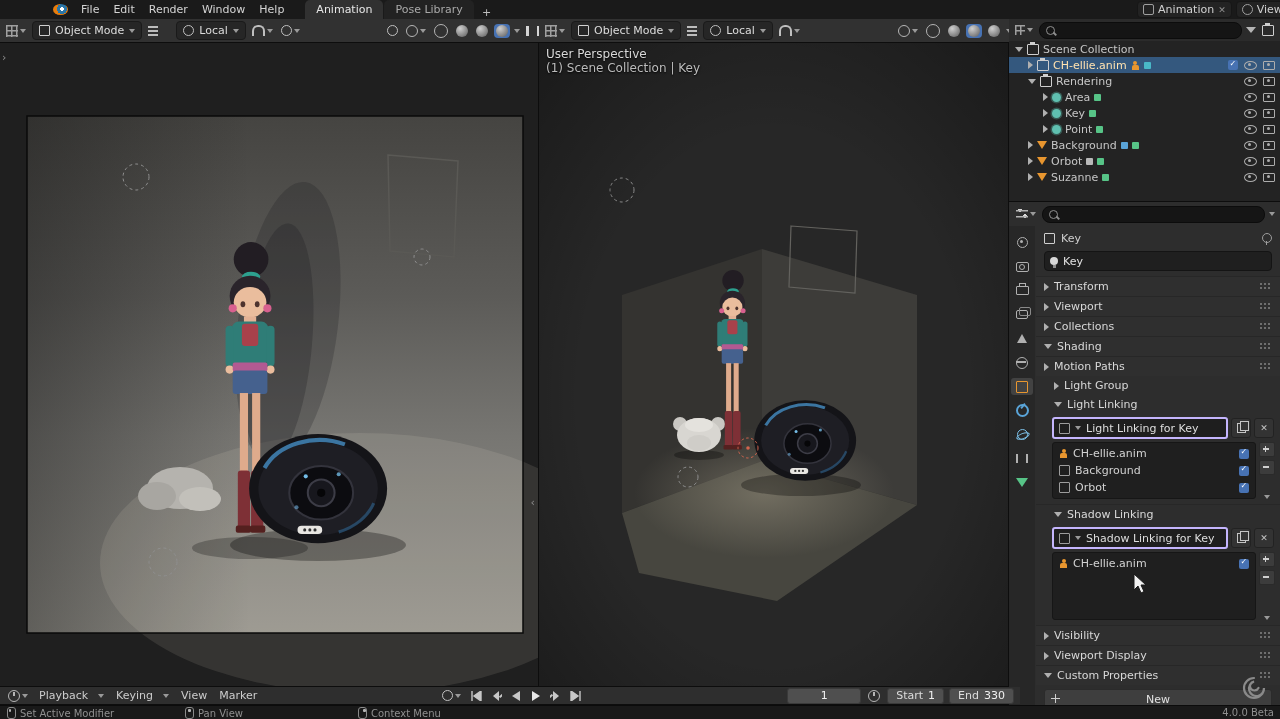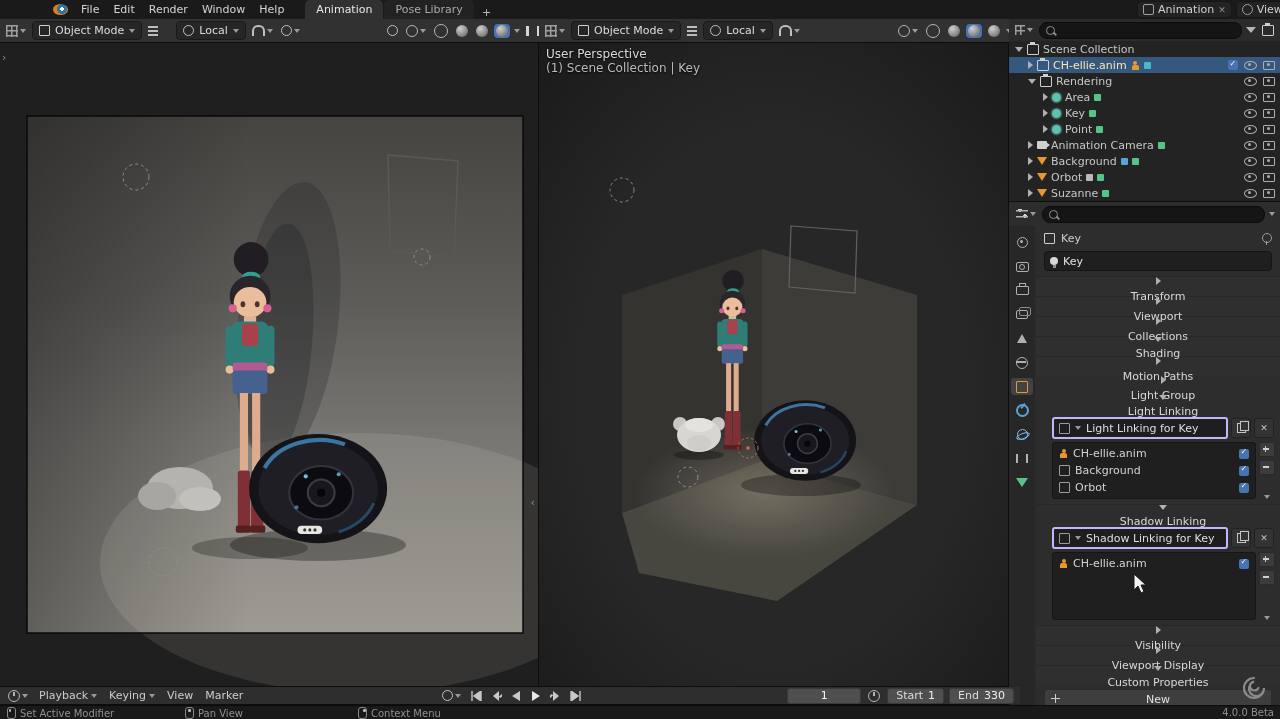--- a/index.html
+++ b/index.html
@@ -119,21 +119,21 @@
   .ti-data{width:0;height:0;border-left:6px solid transparent;border-right:6px solid transparent;border-top:9px solid #57c487;}
   .pcontent{position:absolute;left:27px;top:24px;right:0;bottom:0;background:#2d2d2d;overflow:hidden;}
   .crumb{height:24px;display:flex;align-items:center;gap:6px;padding:0 8px;}
   .obj-ico{width:9px;height:9px;border:1.2px solid #cfcfcf;border-radius:1px;display:inline-block;}
   .pin{width:8px;height:8px;border-radius:50%;border:1.5px solid #9c9c9c;position:relative;display:inline-block;}
   .pin::after{content:"";position:absolute;left:2.5px;top:7px;width:1.5px;height:4px;background:#9c9c9c;}
   .name-row{padding:1px 8px 5px;}
   .name-widget{height:18px;background:#1f1f1f;border:1px solid #141414;border-radius:4px;display:flex;align-items:center;gap:5px;padding:0 5px;color:#e2e2e2;}
   .bulb{width:8px;height:8px;border-radius:50%;background:#d8d8d8;position:relative;display:inline-block;}
   .bulb::after{content:"";position:absolute;left:2.5px;top:8px;width:3px;height:3px;background:#8d8d8d;}
-  .panel{height:19px;display:flex;align-items:center;gap:5px;padding:0 8px;border-top:1px solid #272727;background:#2f2f2f;flex-direction:column;}
+  .panel{height:19px;display:flex;align-items:center;gap:5px;padding:0 8px;border-top:1px solid #272727;background:#2f2f2f;}
   .panel .lbl{flex:1;color:#d8d8d8;}
   .dots{width:13px;height:9px;background:radial-gradient(circle,#6e6e6e 0.9px,transparent 1px) 0 0/4px 4px;}
   .subpanel{padding-left:18px;background:#2d2d2d;}
   .ll-body{background:#2d2d2d;padding:3px 6px 5px 16px;}
   .col-row{display:flex;align-items:center;gap:3px;margin-bottom:3px;}
   .col-widget{flex:1;height:18px;background:#1e1e1e;border:2px solid #c4b5fd;border-radius:3px;display:flex;align-items:center;gap:5px;padding:0 5px;color:#dedede;}
   .sqbtn{width:18px;height:18px;background:#333333;border:1px solid #222;border-radius:3px;display:flex;align-items:center;justify-content:center;color:#c4c4c4;font-size:9px;}
   .copyico{width:7px;height:8px;border:1px solid #c4c4c4;position:relative;display:inline-block;}
   .copyico::after{content:"";position:absolute;left:2px;top:-3px;width:7px;height:8px;border:1px solid #c4c4c4;background:#333;}
   .listwrap{display:flex;gap:3px;}
@@ -144,21 +144,21 @@
   .minibtn{width:14px;height:13px;background:#3c3c3c;border:1px solid #2a2a2a;border-radius:2px;position:relative;}
   .minibtn.plus::before{content:"";position:absolute;left:3px;top:5px;width:6px;height:1.5px;background:#cfcfcf;}
   .minibtn.plus::after{content:"";position:absolute;left:5.2px;top:2.8px;width:1.5px;height:6px;background:#cfcfcf;}
   .minibtn.minus::before{content:"";position:absolute;left:3px;top:5px;width:6px;height:1.5px;background:#cfcfcf;}
   .newbtn{margin:4px 8px 0;height:18px;background:#3e3e3e;border:1px solid #2b2b2b;border-radius:3px;position:relative;display:flex;align-items:center;justify-content:center;color:#e0e0e0;}
   .plusico{position:absolute;left:6px;top:4px;width:9px;height:9px;}
   .plusico::before{content:"";position:absolute;left:0;top:3.7px;width:9px;height:1.6px;background:#cfcfcf;}
   .plusico::after{content:"";position:absolute;left:3.7px;top:0;width:1.6px;height:9px;background:#cfcfcf;}
   
   .timeline{left:0;top:687px;width:1008px;height:17px;background:#2e2e2e;display:flex;align-items:center;padding:0 6px;gap:6px;}
-  .tl-menu{color:#cccccc;display:inline-flex;align-items:center;gap:3px;padding:0 3px;}
+  .tl-menu{color:#cccccc;display:inline-flex;align-items:center;gap:10px;padding:0 3px;}
   .clock{width:10px;height:10px;border:1.5px solid #b5b5b5;border-radius:50%;position:relative;display:inline-block;}
   .clock::after{content:"";position:absolute;left:4px;top:1.5px;width:1.5px;height:3.5px;background:#b5b5b5;}
   .transport{position:absolute;left:440px;display:flex;align-items:center;gap:5px;}
   .rec{width:9px;height:9px;border:1.5px solid #c2c2c2;border-radius:50%;display:inline-block;}
   .tbtn{display:inline-flex;align-items:center;justify-content:center;width:15px;height:14px;}
   .tl-right{margin-left:auto;display:flex;align-items:center;gap:5px;}
   .field{height:14px;background:#4f4f4f;border:1px solid #3a3a3a;border-radius:3px;display:flex;align-items:center;justify-content:center;gap:5px;color:#f0f0f0;padding:0 8px;}
   .field .flbl{color:#dcdcdc;}
   .frame-field{width:56px;}
   
@@ -490,30 +490,20 @@
       <span class="ico-lightpt"></span>
       <span class="ol-label">Point</span>
       <span class="badge b-green"></span>
       <span class="ol-right">
         <span class="eye"></span>
         <span class="cam"></span>
       </span>
     </div>
     <div class="ol-row" style="padding-left:19px">
       <span class="tri-r"></span>
-      <span class="ico-camobj"></span>
-      <span class="ol-label">Animation Camera</span>
-      <span class="badge b-green"></span>
-      <span class="ol-right">
-        <span class="eye"></span>
-        <span class="cam"></span>
-      </span>
-    </div>
-    <div class="ol-row" style="padding-left:19px">
-      <span class="tri-r"></span>
       <span class="ico-mesh"></span>
       <span class="ol-label">Background</span>
       <span class="badge b-blue"></span>
       <span class="badge b-green"></span>
       <span class="ol-right">
         <span class="eye"></span>
         <span class="cam"></span>
       </span>
     </div>
     <div class="ol-row" style="padding-left:19px">

